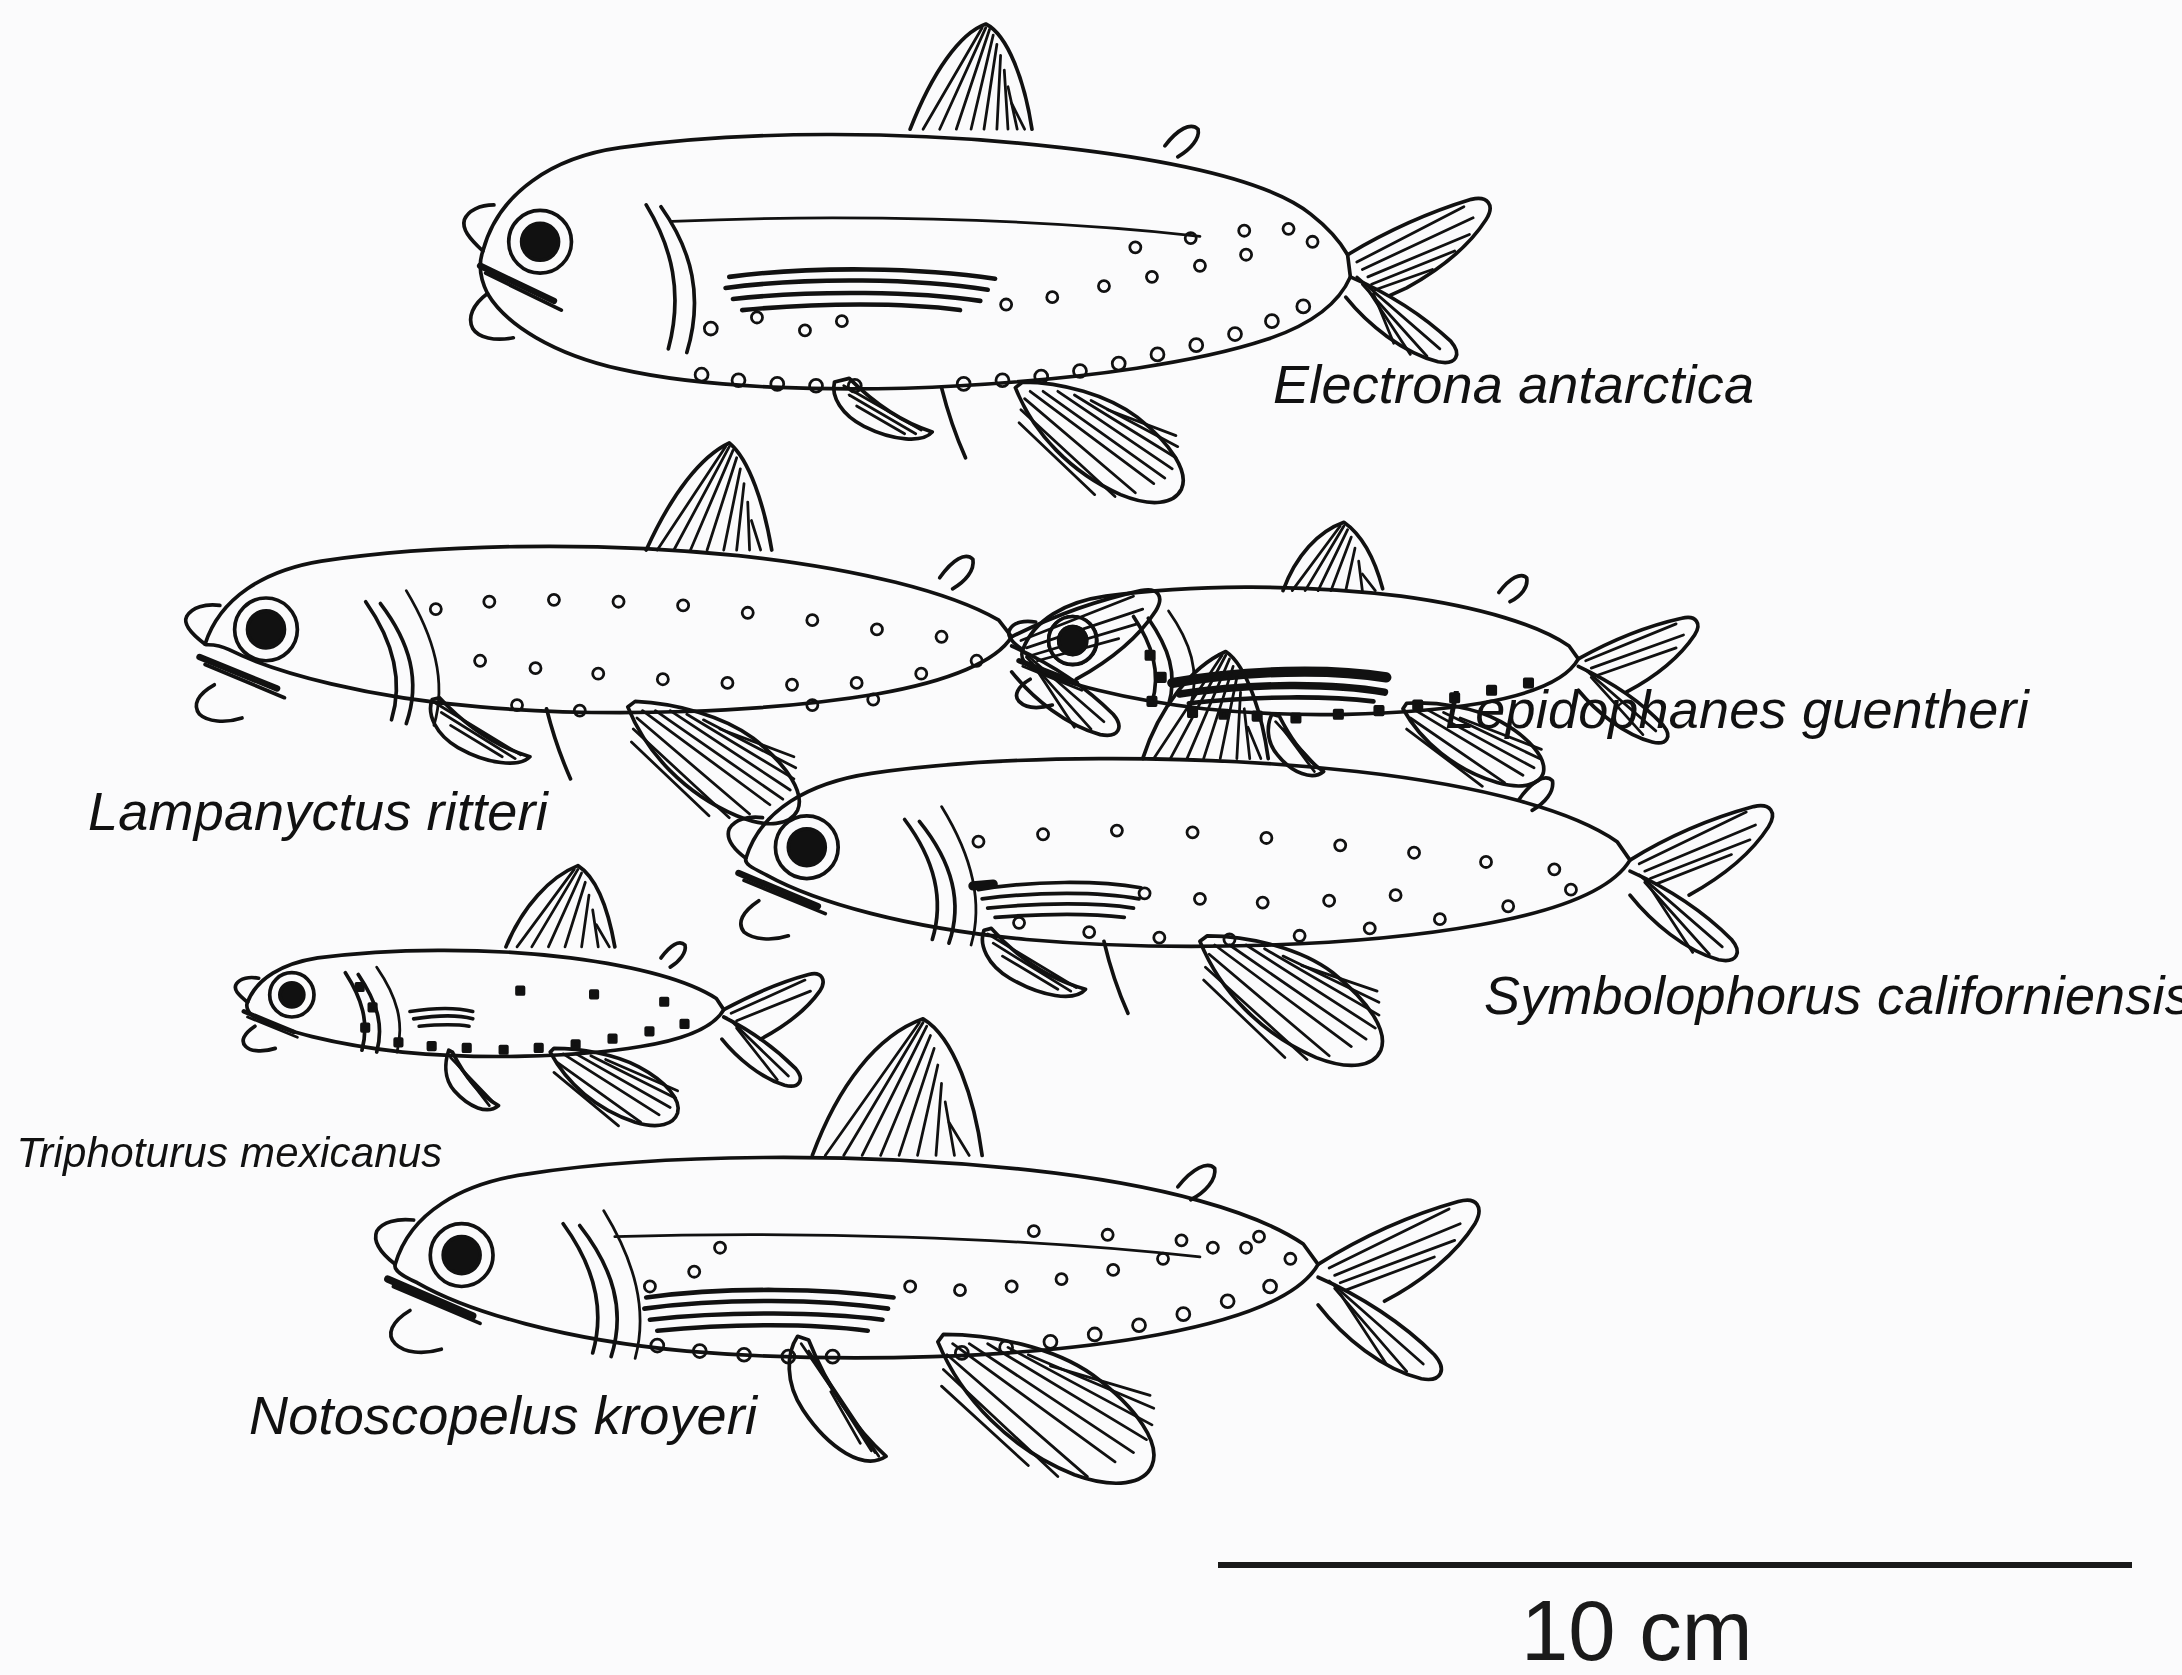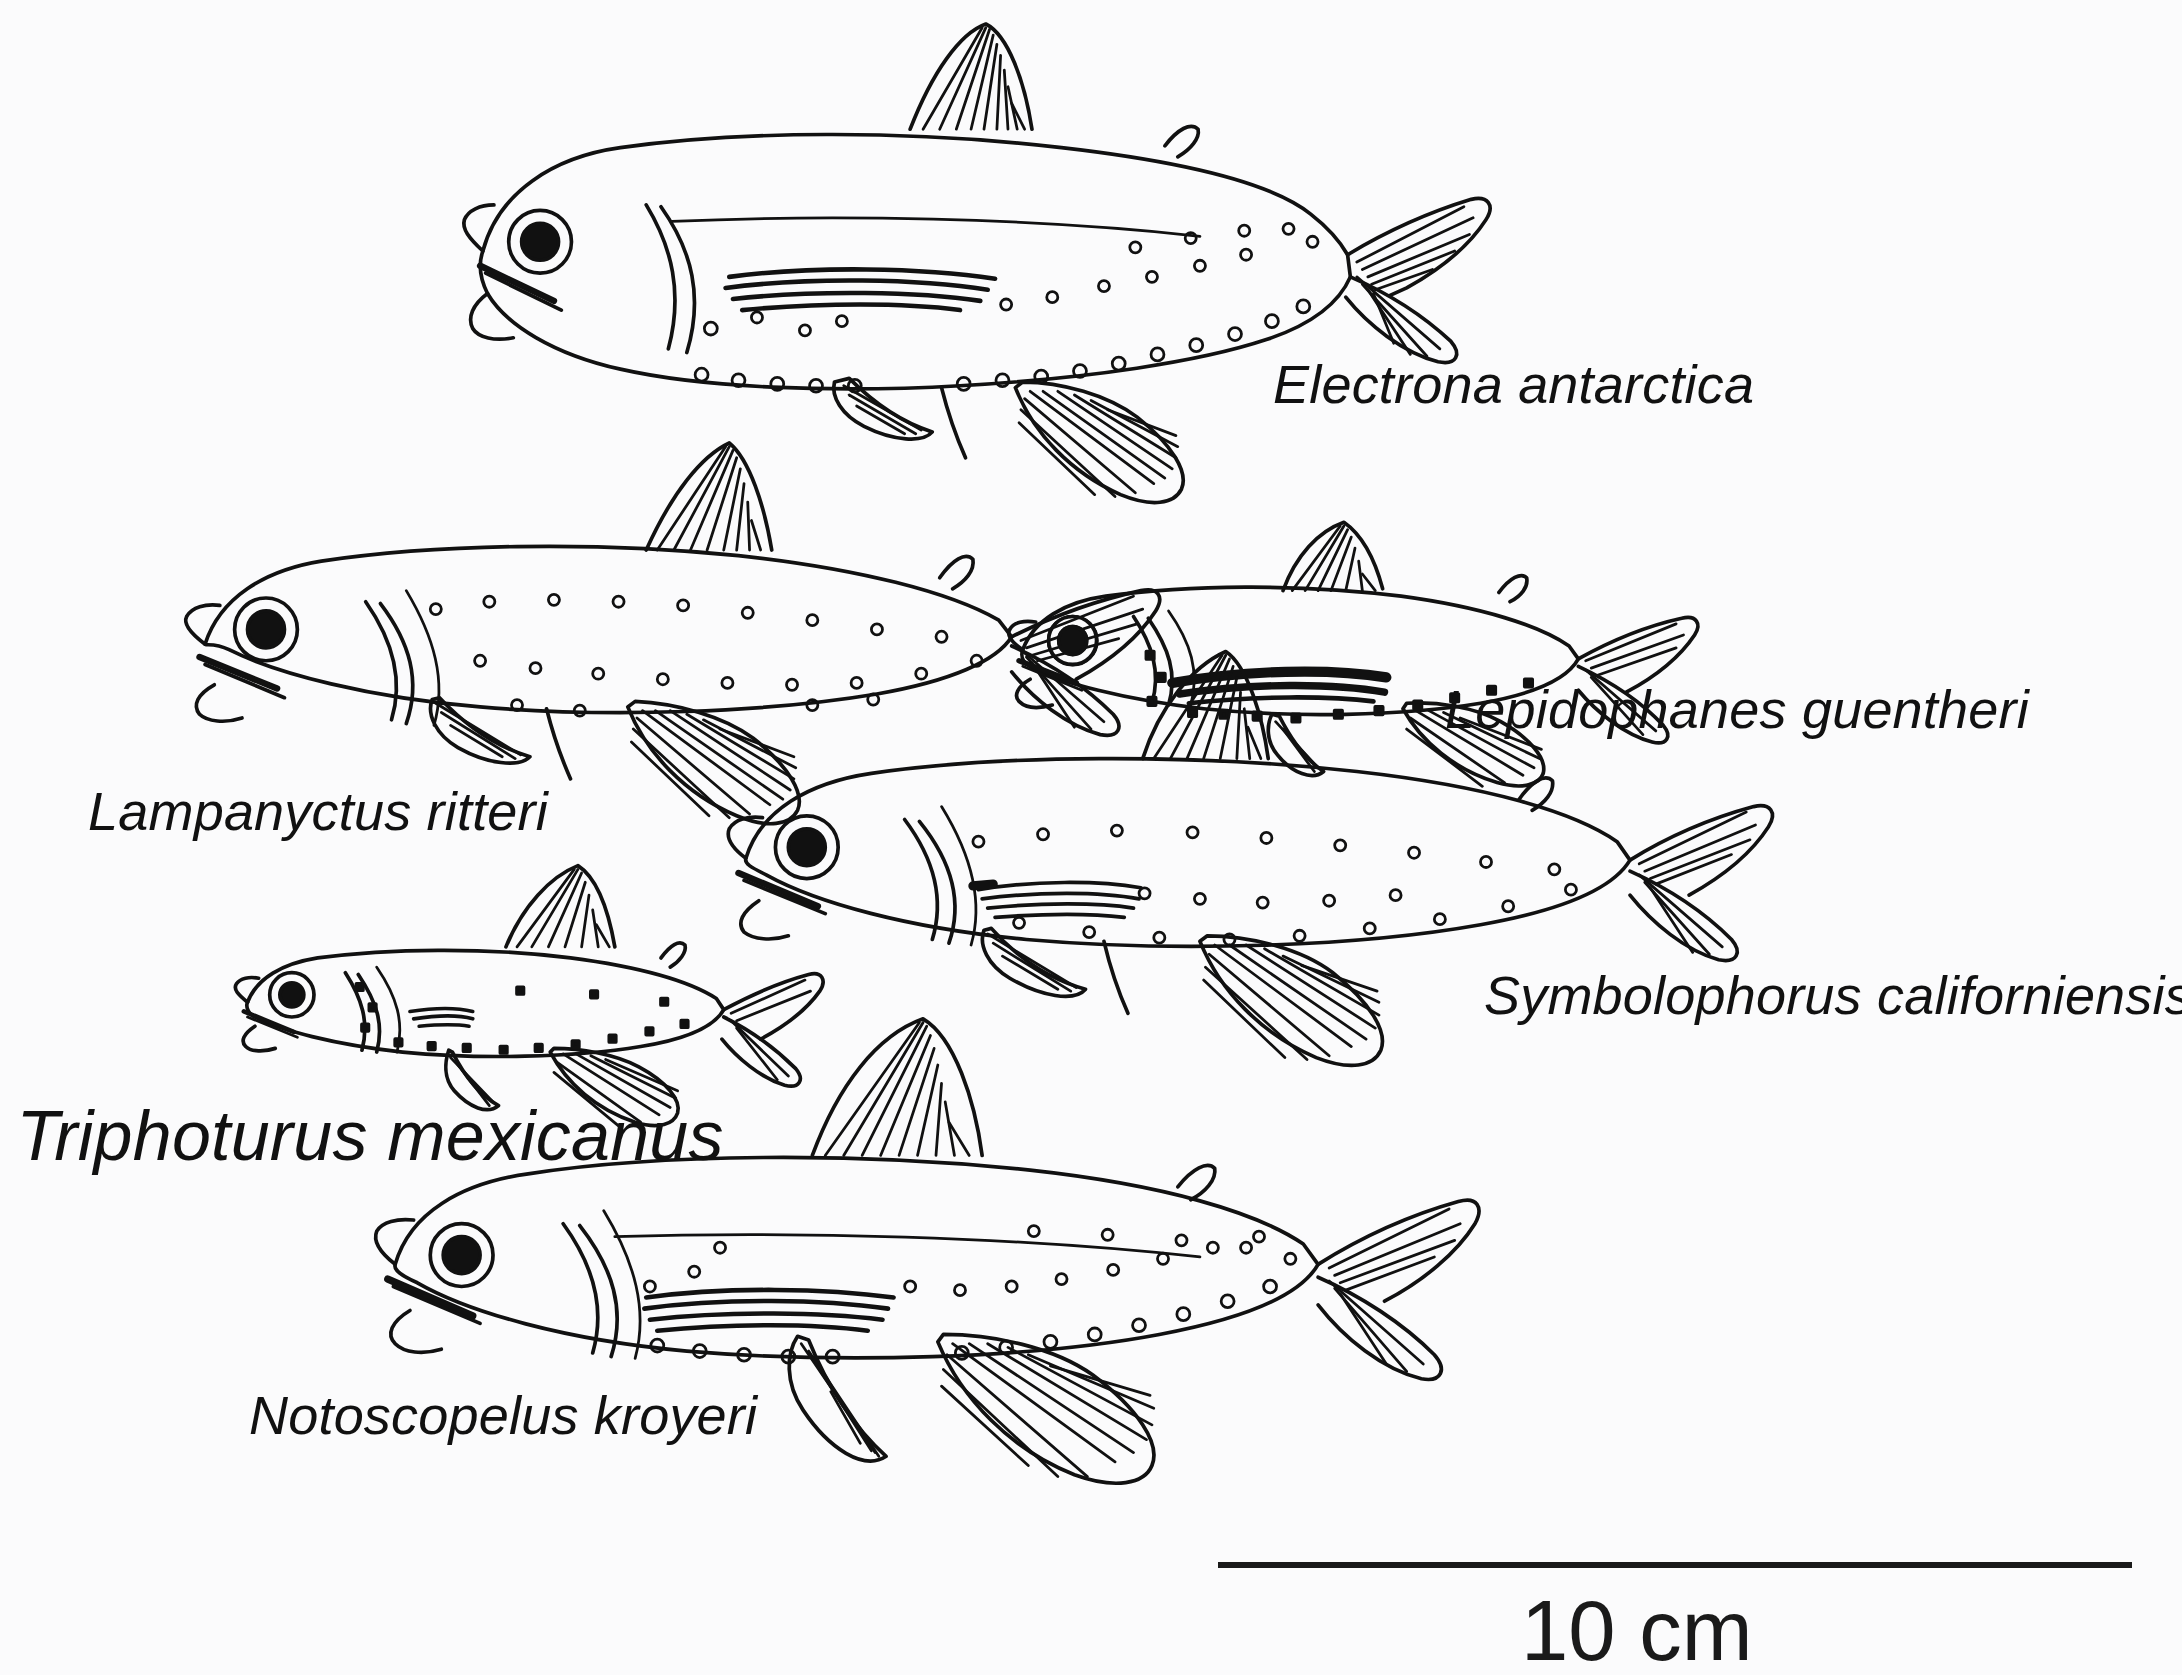--- a/index.html
+++ b/index.html
@@ -31,21 +31,21 @@
     font-style: italic;
     font-weight: 400;
     color: #111111;
     white-space: nowrap;
     letter-spacing: 0.2px;
   }
   #lbl-electrona  { left: 1273px; top: 353px;  font-size: 54px; }
   #lbl-lepido     { left: 1445px; top: 678px;  font-size: 54px; }
   #lbl-lampanyctus{ left: 88px;   top: 780px;  font-size: 54px; }
   #lbl-symbolo    { left: 1484px; top: 964px; font-size: 54px; }
-  #lbl-tripho     { left: 16.6px;   top: 1096px; font-size: 70px; }
+  #lbl-tripho     { left: 16.6px;   top: 1129px; font-size: 42px; }
   #lbl-notosco    { left: 249px;  top: 1384px; font-size: 54px; text-align: right; }
 
   #scale-bar-line {
     position: absolute;
     left: 1218px;
     top: 1562px;
     width: 914px;
     height: 5.5px;
     background: #1a1a1a;
   }

